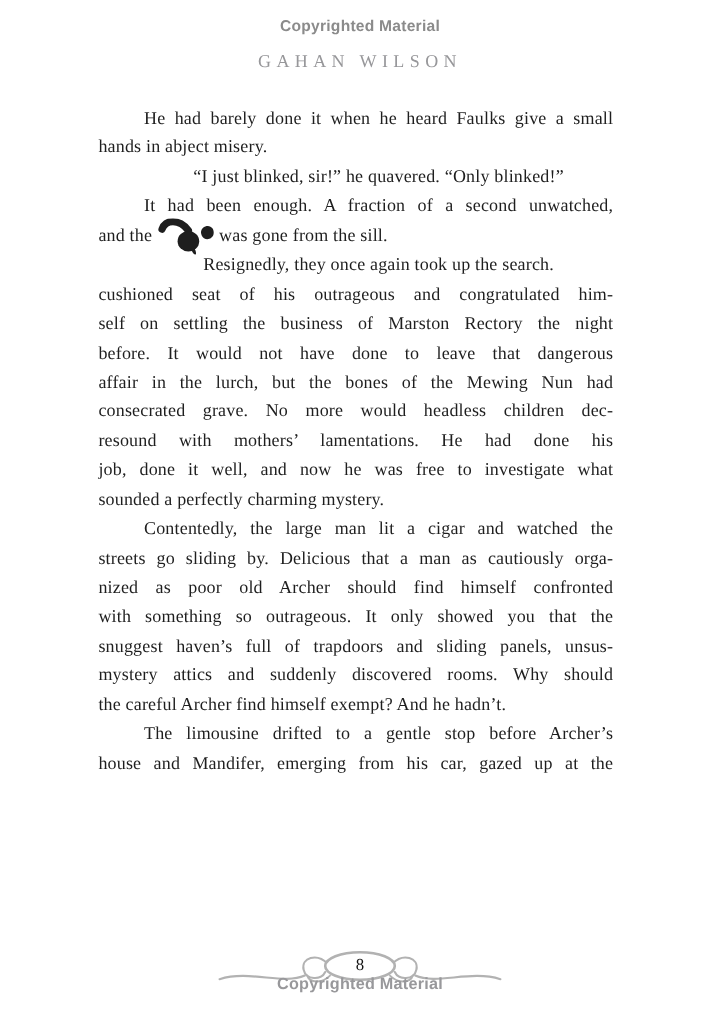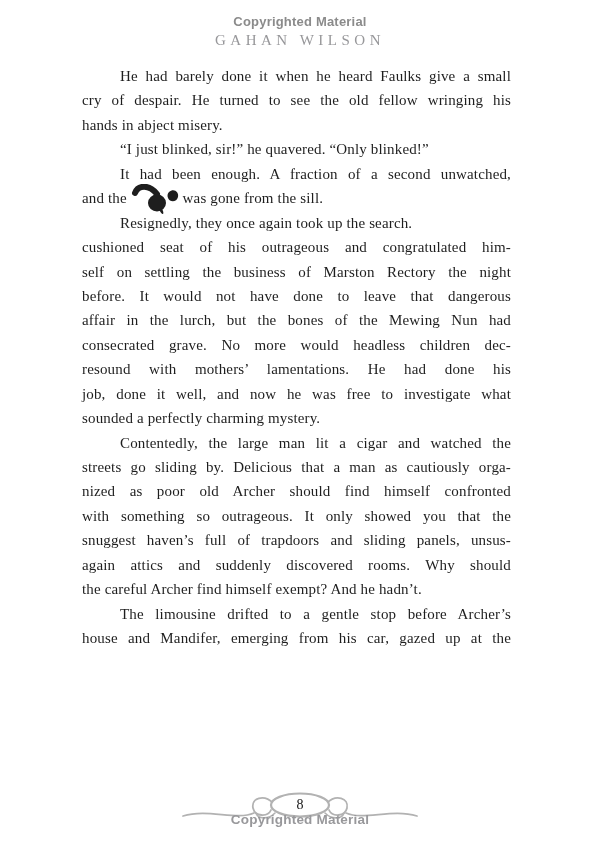--- a/index.html
+++ b/index.html
@@ -23,48 +23,49 @@
     text-align: center;
   }
   .copy-top {
     font-family: "Liberation Sans", sans-serif;
     font-weight: bold;
     font-size: 13px;
     letter-spacing: 0.2px;
     color: var(--header-copyright-gray, #8b8b8b);
   }
   .author {
-    margin-top: 3px;
+    margin-top: 15px;
     font-family: "Liberation Serif", serif;
     font-size: 15px;
     letter-spacing: 4.5px;
     color: var(--author-gray, #97979a);
   }
   
   .text-block {
     position: absolute;
     left: 82px;
-    top: 64px;
+    top: 87px;
     width: 429px;
     font-size: 15px;
     color: var(--body-text, #1e1e1e);
     letter-spacing: 0.15px;
   }
   .line {
     line-height: 24.45px;
     height: 24.45px;
     white-space: normal;
     overflow: visible;
   }
   .line.just {
     text-align: justify;
     text-align-last: justify;
   }
   .line.indent {
     text-indent: 38px;
+    text-align: center;
   }
   
   .beast {
     display: inline-block;
     width: 48px;
     height: 2px;
     position: relative;
   }
   .beast svg {
     position: absolute;
@@ -106,21 +107,20 @@
 
 <div class="page">
 
   <div class="header">
     <div class="copy-top">Copyrighted Material</div>
     <div class="author">GAHAN WILSON</div>
   </div>
 
   <div class="text-block" id="text-block">
       <div class="line just indent">He had barely done it when he heard Faulks give a small</div>
-      <div class="line just">cry of despair. He turned to see the old fellow wringing his</div>
       <div class="line">hands in abject misery.</div>
       <div class="line indent">“I just blinked, sir!” he quavered. “Only blinked!”</div>
       <div class="line just indent">It had been enough. A fraction of a second unwatched,</div>
       <div class="line">and the 
   <span class="beast"><svg viewBox="0 0 48 32" width="48" height="32" aria-hidden="true">
     <path d="M4,9 C7,1 18,0 26,10" fill="none" stroke="currentColor" stroke-width="6" stroke-linecap="round"></path>
     <ellipse cx="26" cy="19" rx="9" ry="8.5" fill="currentColor"></ellipse>
     <path d="M28,25 C31,33 35,31 30,23 Z" fill="currentColor"></path>
     <path d="M38,8 C43,4 48,8 47,13 C46,18 39,19 37,14 C36,11.5 36.5,9.5 38,8 Z" fill="currentColor"></path>
   </svg></span>
@@ -132,21 +132,21 @@
       <div class="line just">affair in the lurch, but the bones of the Mewing Nun had</div>
       <div class="line just">consecrated grave. No more would headless children dec-</div>
       <div class="line just">resound with mothers’ lamentations. He had done his</div>
       <div class="line just">job, done it well, and now he was free to investigate what</div>
       <div class="line">sounded a perfectly charming mystery.</div>
       <div class="line just indent">Contentedly, the large man lit a cigar and watched the</div>
       <div class="line just">streets go sliding by. Delicious that a man as cautiously orga-</div>
       <div class="line just">nized as poor old Archer should find himself confronted</div>
       <div class="line just">with something so outrageous. It only showed you that the</div>
       <div class="line just">snuggest haven’s full of trapdoors and sliding panels, unsus-</div>
-      <div class="line just">again attics and suddenly discovered rooms. Why should</div>
+      <div class="line just">mystery attics and suddenly discovered rooms. Why should</div>
       <div class="line">the careful Archer find himself exempt? And he hadn’t.</div>
       <div class="line just indent">The limousine drifted to a gentle stop before Archer’s</div>
       <div class="line just">house and Mandifer, emerging from his car, gazed up at the</div>
     </div>
 
   <div>
     <svg class="flourish" width="240" height="40" viewBox="0 0 240 40" aria-hidden="true">
 
       <path d="M74,24 C56,32 28,19 3,27" fill="none" stroke="currentColor" stroke-width="1.8" stroke-linecap="round"></path>
 

